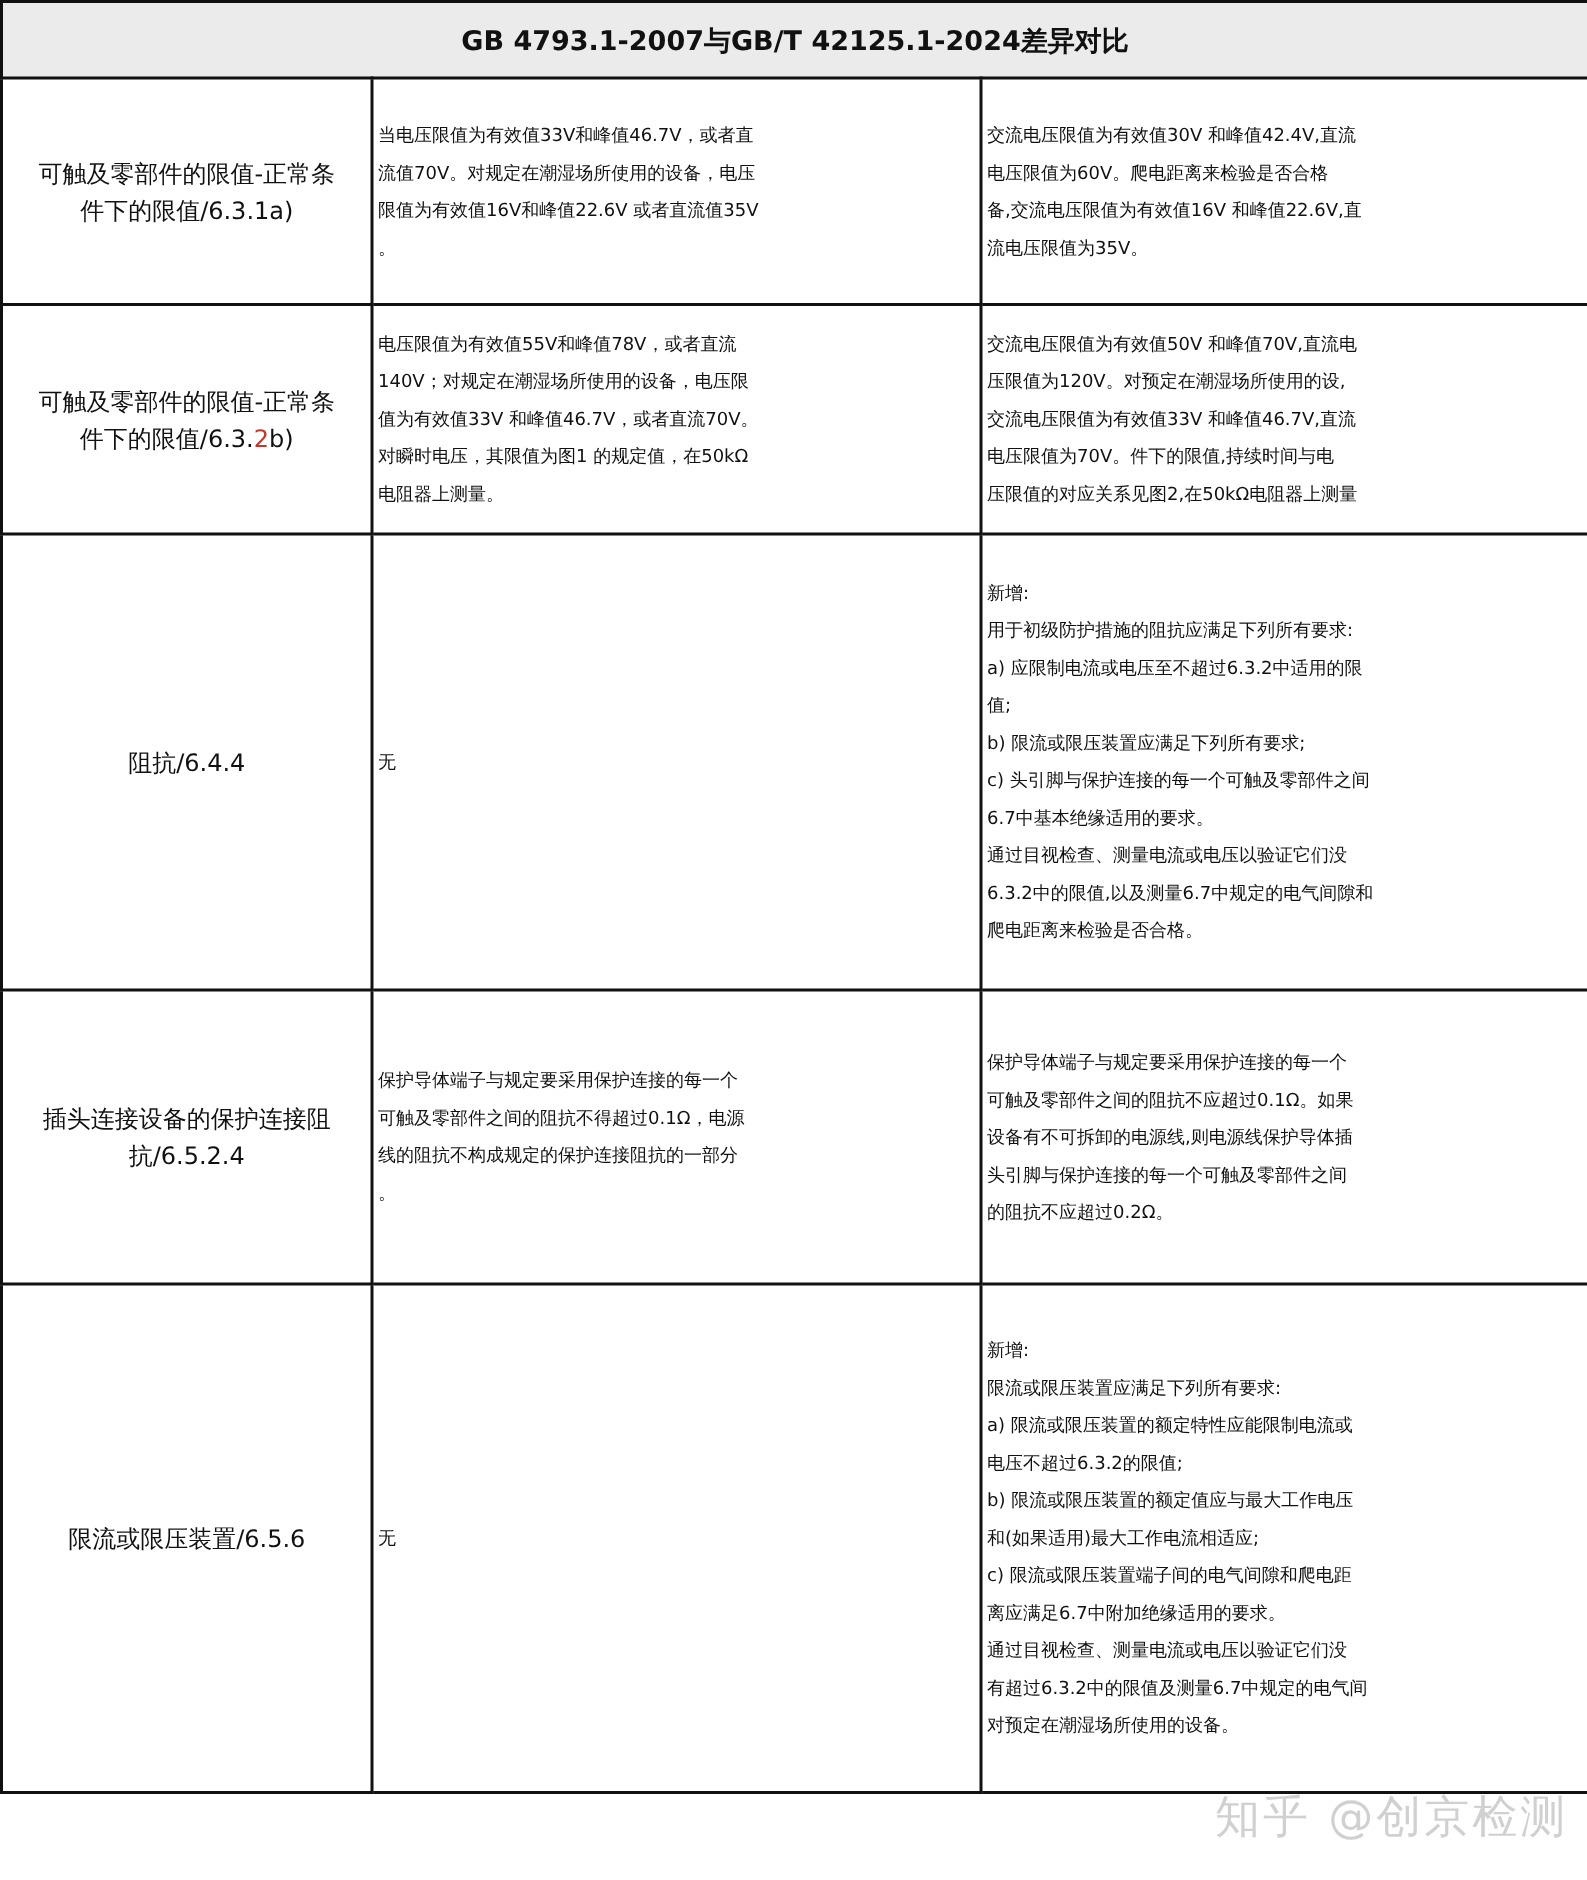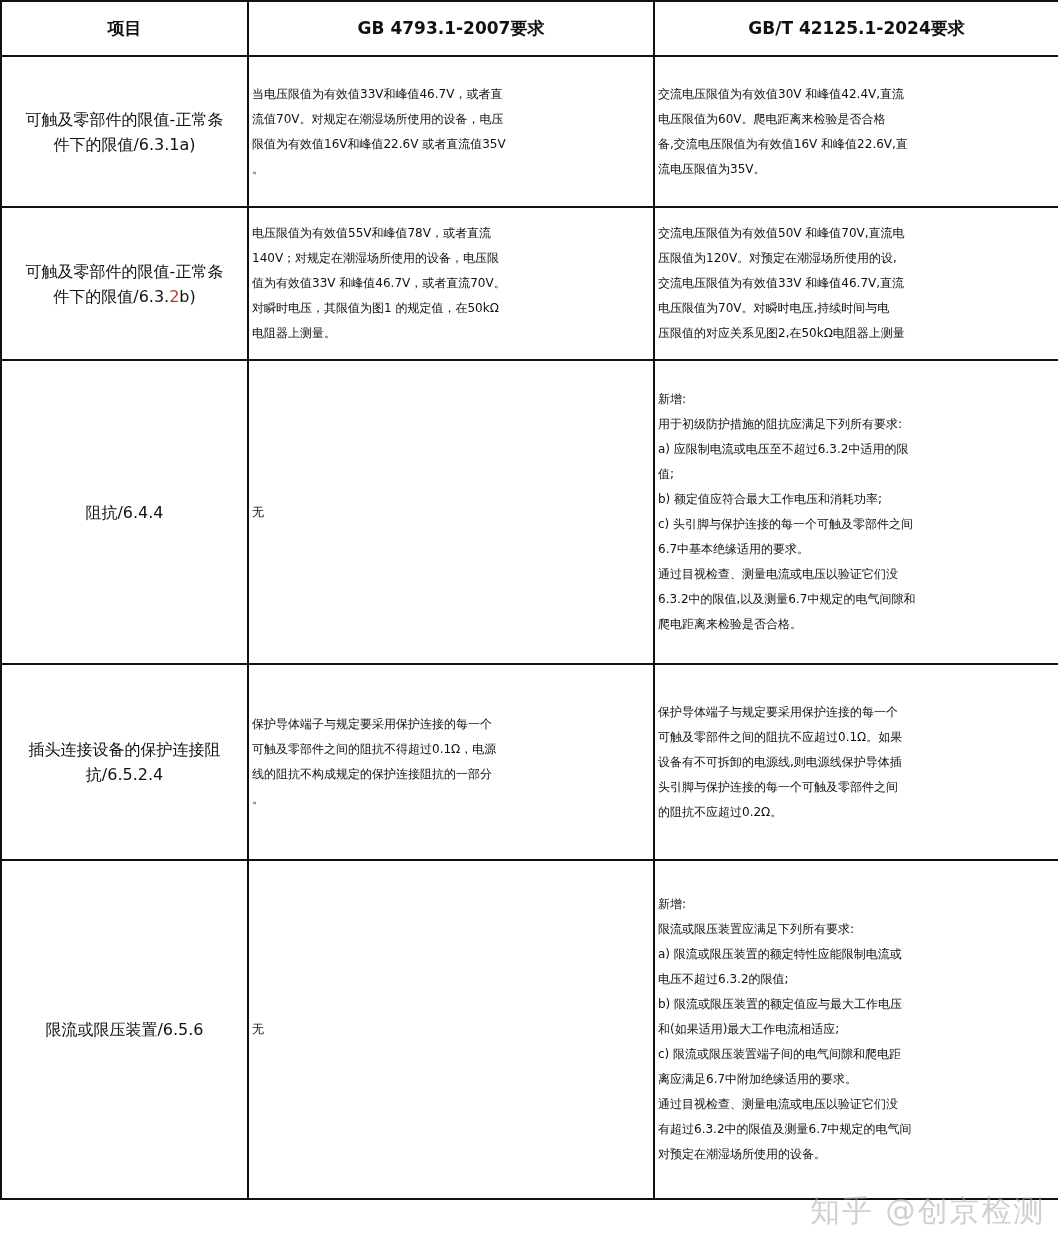--- a/index.html
+++ b/index.html
@@ -19,24 +19,22 @@
 </head>
 <body>
 
 <table>
   <colgroup>
     <col style="width:247px">
     <col style="width:406px">
     <col style="width:405px">
   </colgroup>
   <tbody>
-  <tr>
-    <td class="head-cell">项目</td>
-    <td class="head-cell">GB 4793.1-2007要求</td>
-    <td class="head-cell">GB/T 42125.1-2024要求</td>
+      <tr>
+    <td colspan="3" class="title-cell">GB 4793.1-2007与GB/T 42125.1-2024差异对比</td>
   </tr>
 
   <tr style="height:151px">
     <td class="item-cell">
       <span class="line">可触及零部件的限值-正常条</span>
       <span class="line">件下的限值/6.3.1a)</span>
     </td>
     <td class="body-cell">
       <span class="line">当电压限值为有效值33V和峰值46.7V，或者直</span>
       <span class="line">流值70V。对规定在潮湿场所使用的设备，电压</span>
@@ -60,38 +58,38 @@
       <span class="line">电压限值为有效值55V和峰值78V，或者直流</span>
       <span class="line">140V；对规定在潮湿场所使用的设备，电压限</span>
       <span class="line">值为有效值33V 和峰值46.7V，或者直流70V。</span>
       <span class="line">对瞬时电压，其限值为图1 的规定值，在50kΩ</span>
       <span class="line">电阻器上测量。</span>
     </td>
     <td class="body-cell">
       <span class="line">交流电压限值为有效值50V 和峰值70V,直流电</span>
       <span class="line">压限值为120V。对预定在潮湿场所使用的设,</span>
       <span class="line">交流电压限值为有效值33V 和峰值46.7V,直流</span>
-      <span class="line">电压限值为70V。对瞬时电压,持续时间与电</span>
+      <span class="line">电压限值为70V。件下的限值,持续时间与电</span>
       <span class="line">压限值的对应关系见图2,在50kΩ电阻器上测量</span>
     </td>
   </tr>
 
   <tr style="height:304px">
     <td class="item-cell">
       <span class="line">阻抗/6.4.4</span>
     </td>
     <td class="body-cell">
       <span class="line">无</span>
     </td>
     <td class="body-cell">
       <span class="line">新增:</span>
       <span class="line">用于初级防护措施的阻抗应满足下列所有要求:</span>
       <span class="line">a) 应限制电流或电压至不超过6.3.2中适用的限</span>
       <span class="line">值;</span>
-      <span class="line">b) 额定值应符合最大工作电压和消耗功率;</span>
+      <span class="line">b) 限流或限压装置应满足下列所有要求;</span>
       <span class="line">c) 头引脚与保护连接的每一个可触及零部件之间</span>
       <span class="line">6.7中基本绝缘适用的要求。</span>
       <span class="line">通过目视检查、测量电流或电压以验证它们没</span>
       <span class="line">6.3.2中的限值,以及测量6.7中规定的电气间隙和</span>
       <span class="line">爬电距离来检验是否合格。</span>
     </td>
   </tr>
 
   <tr style="height:196px">
     <td class="item-cell">

